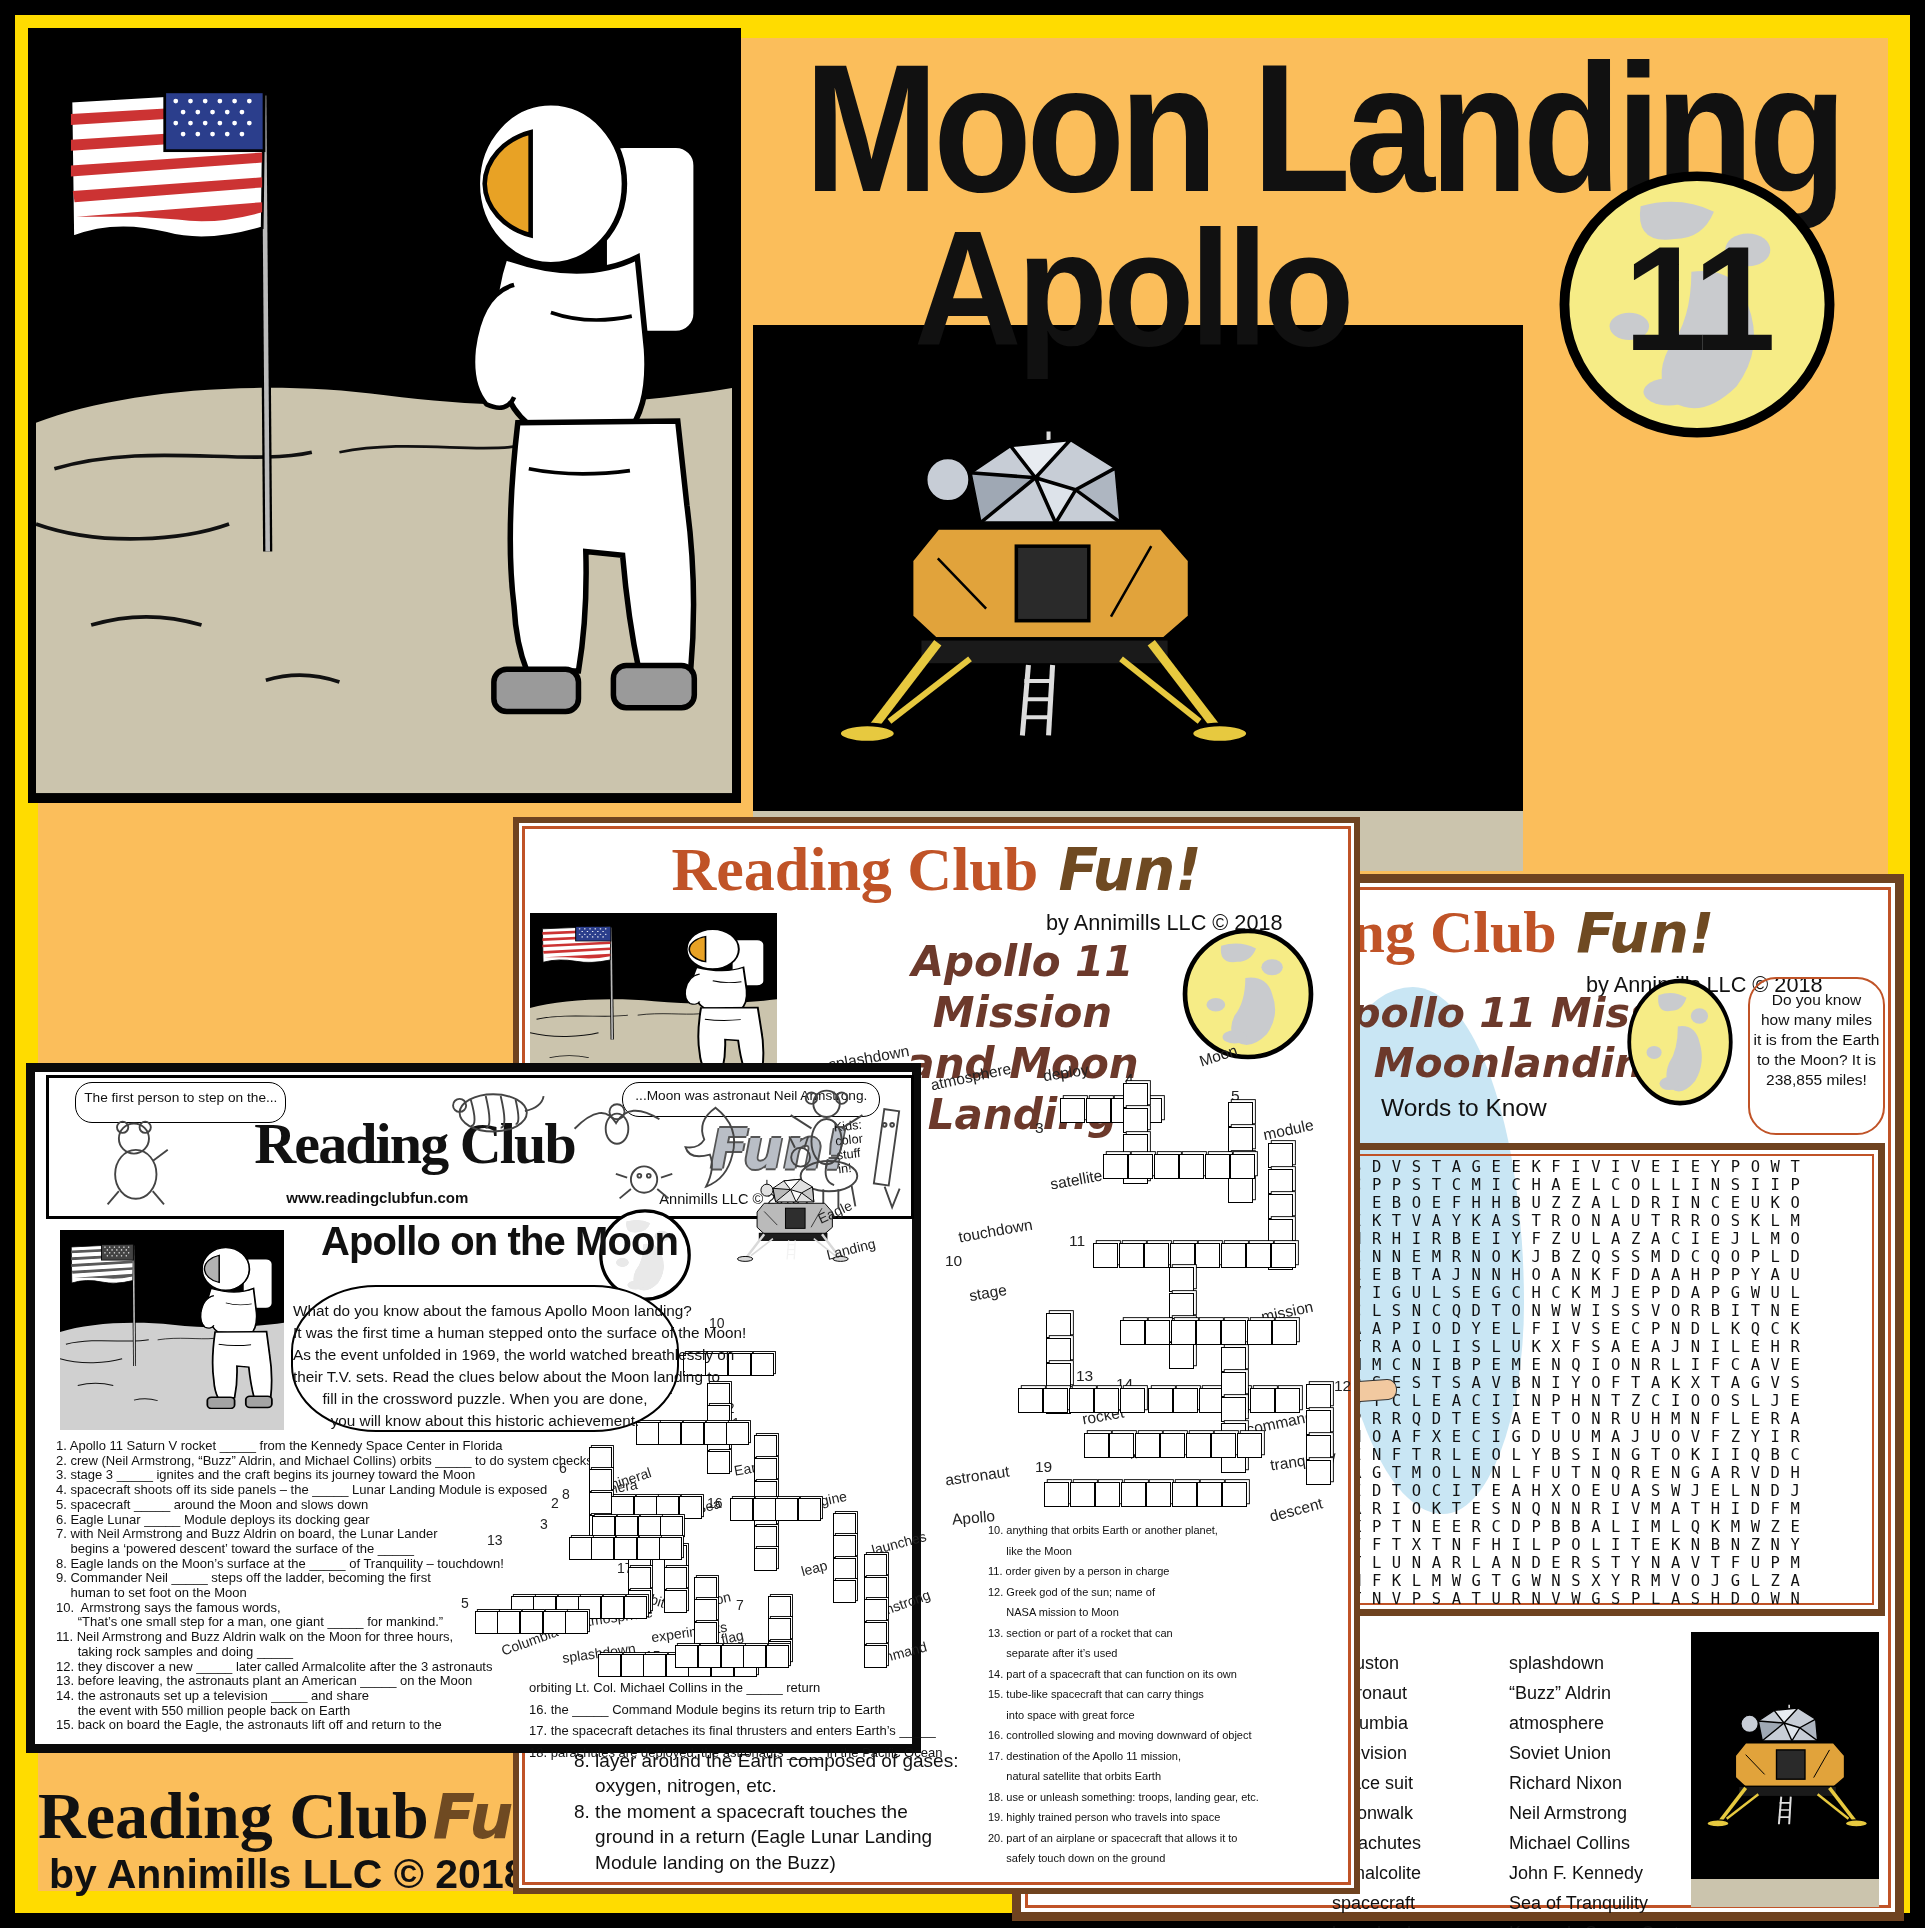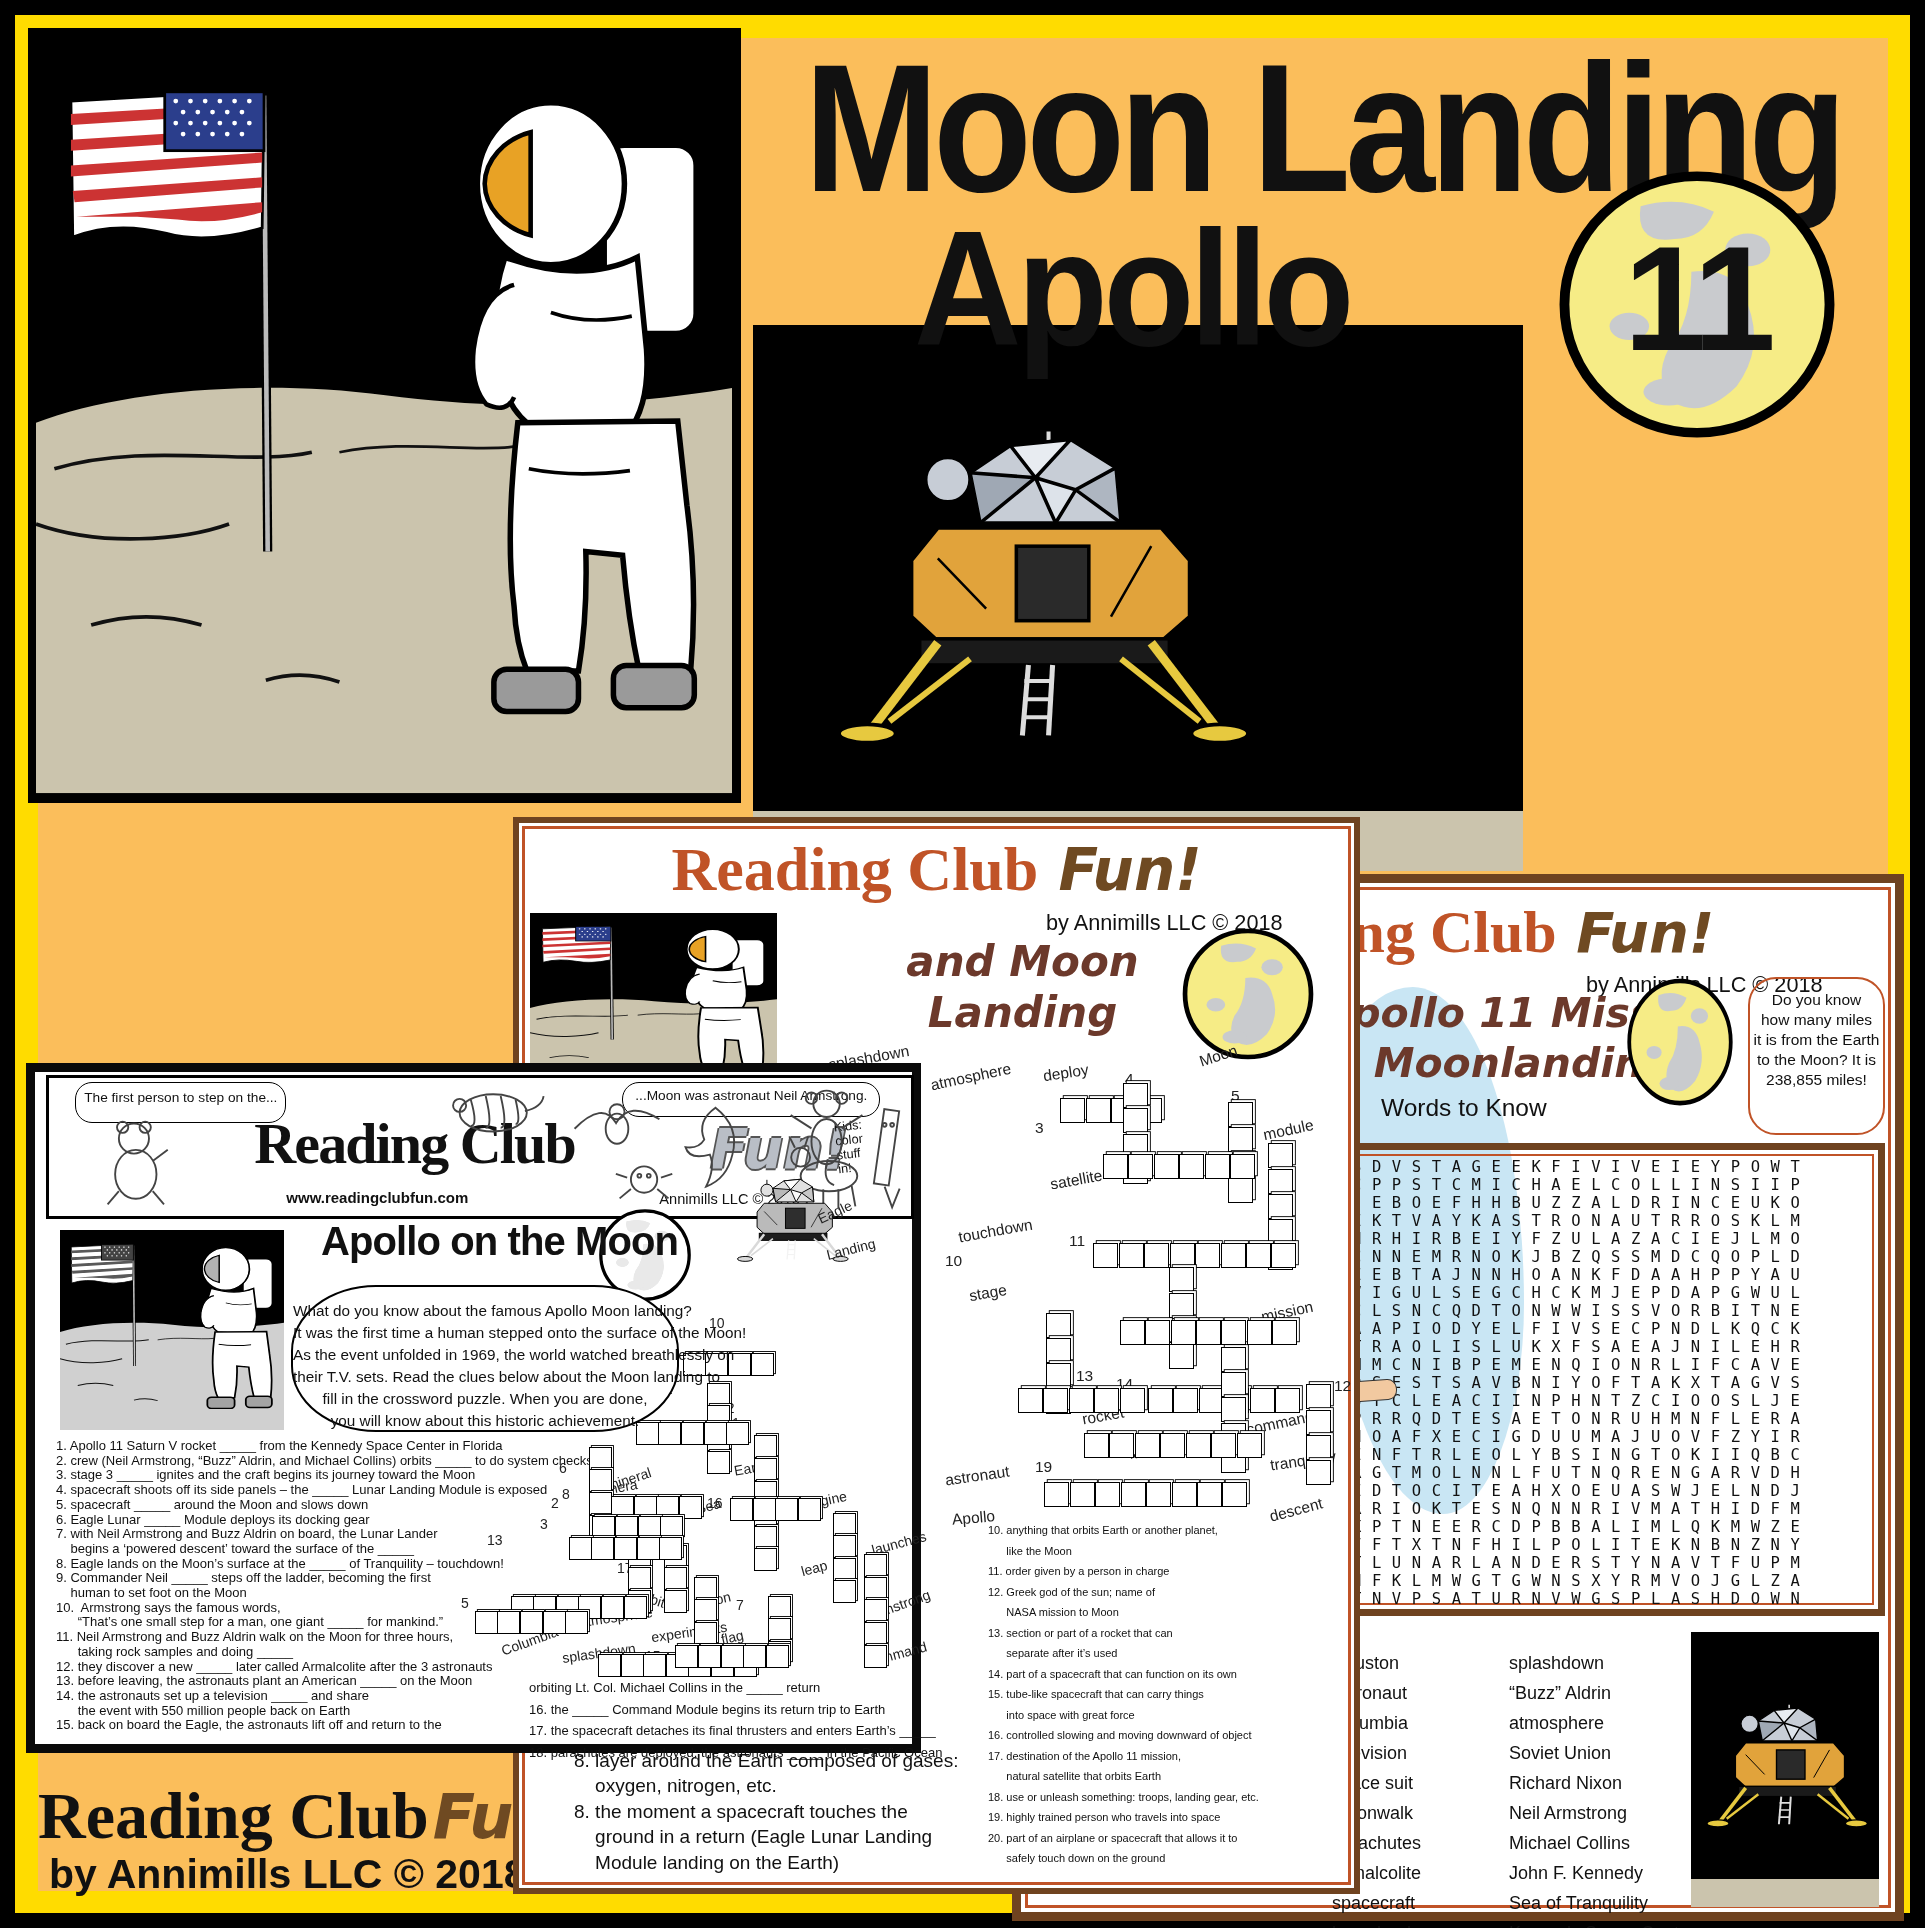--- a/index.html
+++ b/index.html
@@ -252,20 +252,21 @@
     <div class="abs mp-header">
       <span class="brand-serif">Reading Club</span><span class="brand-script"> Fun!</span>
     </div>
     <div class="abs mp-byline">by Annimills LLC © 2018</div>
     <div class="abs mp-thumb">
       <svg width="247" height="186" viewBox="0 0 757 823" preserveAspectRatio="none">
           <use href="#sym-scene"></use>
         </svg>
     </div>
     <div class="abs mp-title maroon">
+      <div>Apollo 11 Mission</div>
       <div>and Moon Landing</div>
     </div>
     <div class="abs mp-moon">
       <svg width="134" height="134" viewBox="0 0 100 100">
           <use href="#sym-moon"></use>
         </svg>
     </div>
     <div class="abs" id="mp-cw" style="left:0;top:0;width:847px;height:1077px">
         <span class="cwlab" style="left: 309px; top: 226px; transform: rotate(-10deg);">splashdown</span>
         <span class="cwlab" style="left: 411px; top: 245px; transform: rotate(-12deg);">atmosphere</span>
@@ -367,21 +368,21 @@
         <div class="cell" style="width: 25.4px; height: 25.4px; left: 787px; top: 637px;"></div>
         <div class="cell" style="width: 25.4px; height: 25.4px; left: 525px; top: 659px;"></div>
         <div class="cell" style="width: 25.4px; height: 25.4px; left: 551px; top: 659px;"></div>
         <div class="cell" style="width: 25.4px; height: 25.4px; left: 576px; top: 659px;"></div>
         <div class="cell" style="width: 25.4px; height: 25.4px; left: 602px; top: 659px;"></div>
         <div class="cell" style="width: 25.4px; height: 25.4px; left: 627px; top: 659px;"></div>
         <div class="cell" style="width: 25.4px; height: 25.4px; left: 653px; top: 659px;"></div>
         <div class="cell" style="width: 25.4px; height: 25.4px; left: 678px; top: 659px;"></div>
         <div class="cell" style="width: 25.4px; height: 25.4px; left: 703px; top: 659px;"></div>
       </div>
-    <div class="abs lines" id="mp-clues-left"><div class="ln">8. layer around the Earth composed of gases:</div><div class="ln">    oxygen, nitrogen, etc.</div><div class="ln">8. the moment a spacecraft touches the</div><div class="ln">    ground in a return (Eagle Lunar Landing</div><div class="ln">    Module landing on the Earth)</div></div>
+    <div class="abs lines" id="mp-clues-left"><div class="ln">8. layer around the Earth composed of gases:</div><div class="ln">    oxygen, nitrogen, etc.</div><div class="ln">8. the moment a spacecraft touches the</div><div class="ln">    ground in a return (Eagle Lunar Landing</div><div class="ln">    Module landing on the Buzz)</div></div>
     <div class="abs lines" id="mp-clues-right"><div class="ln">10. anything that orbits Earth or another planet,</div><div class="ln">      like the Moon</div><div class="ln">11. order given by a person in charge</div><div class="ln">12. Greek god of the sun; name of</div><div class="ln">      NASA mission to Moon</div><div class="ln">13. section or part of a rocket that can</div><div class="ln">      separate after it’s used</div><div class="ln">14. part of a spacecraft that can function on its own</div><div class="ln">15. tube-like spacecraft that can carry things</div><div class="ln">      into space with great force</div><div class="ln">16. controlled slowing and moving downward of object</div><div class="ln">17. destination of the Apollo 11 mission,</div><div class="ln">      natural satellite that orbits Earth</div><div class="ln">18. use or unleash something: troops, landing gear, etc.</div><div class="ln">19. highly trained person who travels into space</div><div class="ln">20. part of an airplane or spacecraft that allows it to</div><div class="ln">      safely touch down on the ground</div></div>
   </div>
 
   <div class="abs page" id="page-left">
     <div class="abs lp-banner">
       <div class="lp-bub" style="left:26px;top:4.7px;width:209px;height:32px;padding-top:6.6px">The first person to step on the...</div>
       <div class="lp-bub" style="left:573px;top:3.8px;width:256px;height:28px;padding-top:5.6px">...Moon was astronaut Neil Armstrong.</div>
       <div class="lp-brand-serif">Reading Club</div>
       <div class="lp-fun">Fun!</div>
       <div class="lp-web">www.readingclubfun.com</div>

